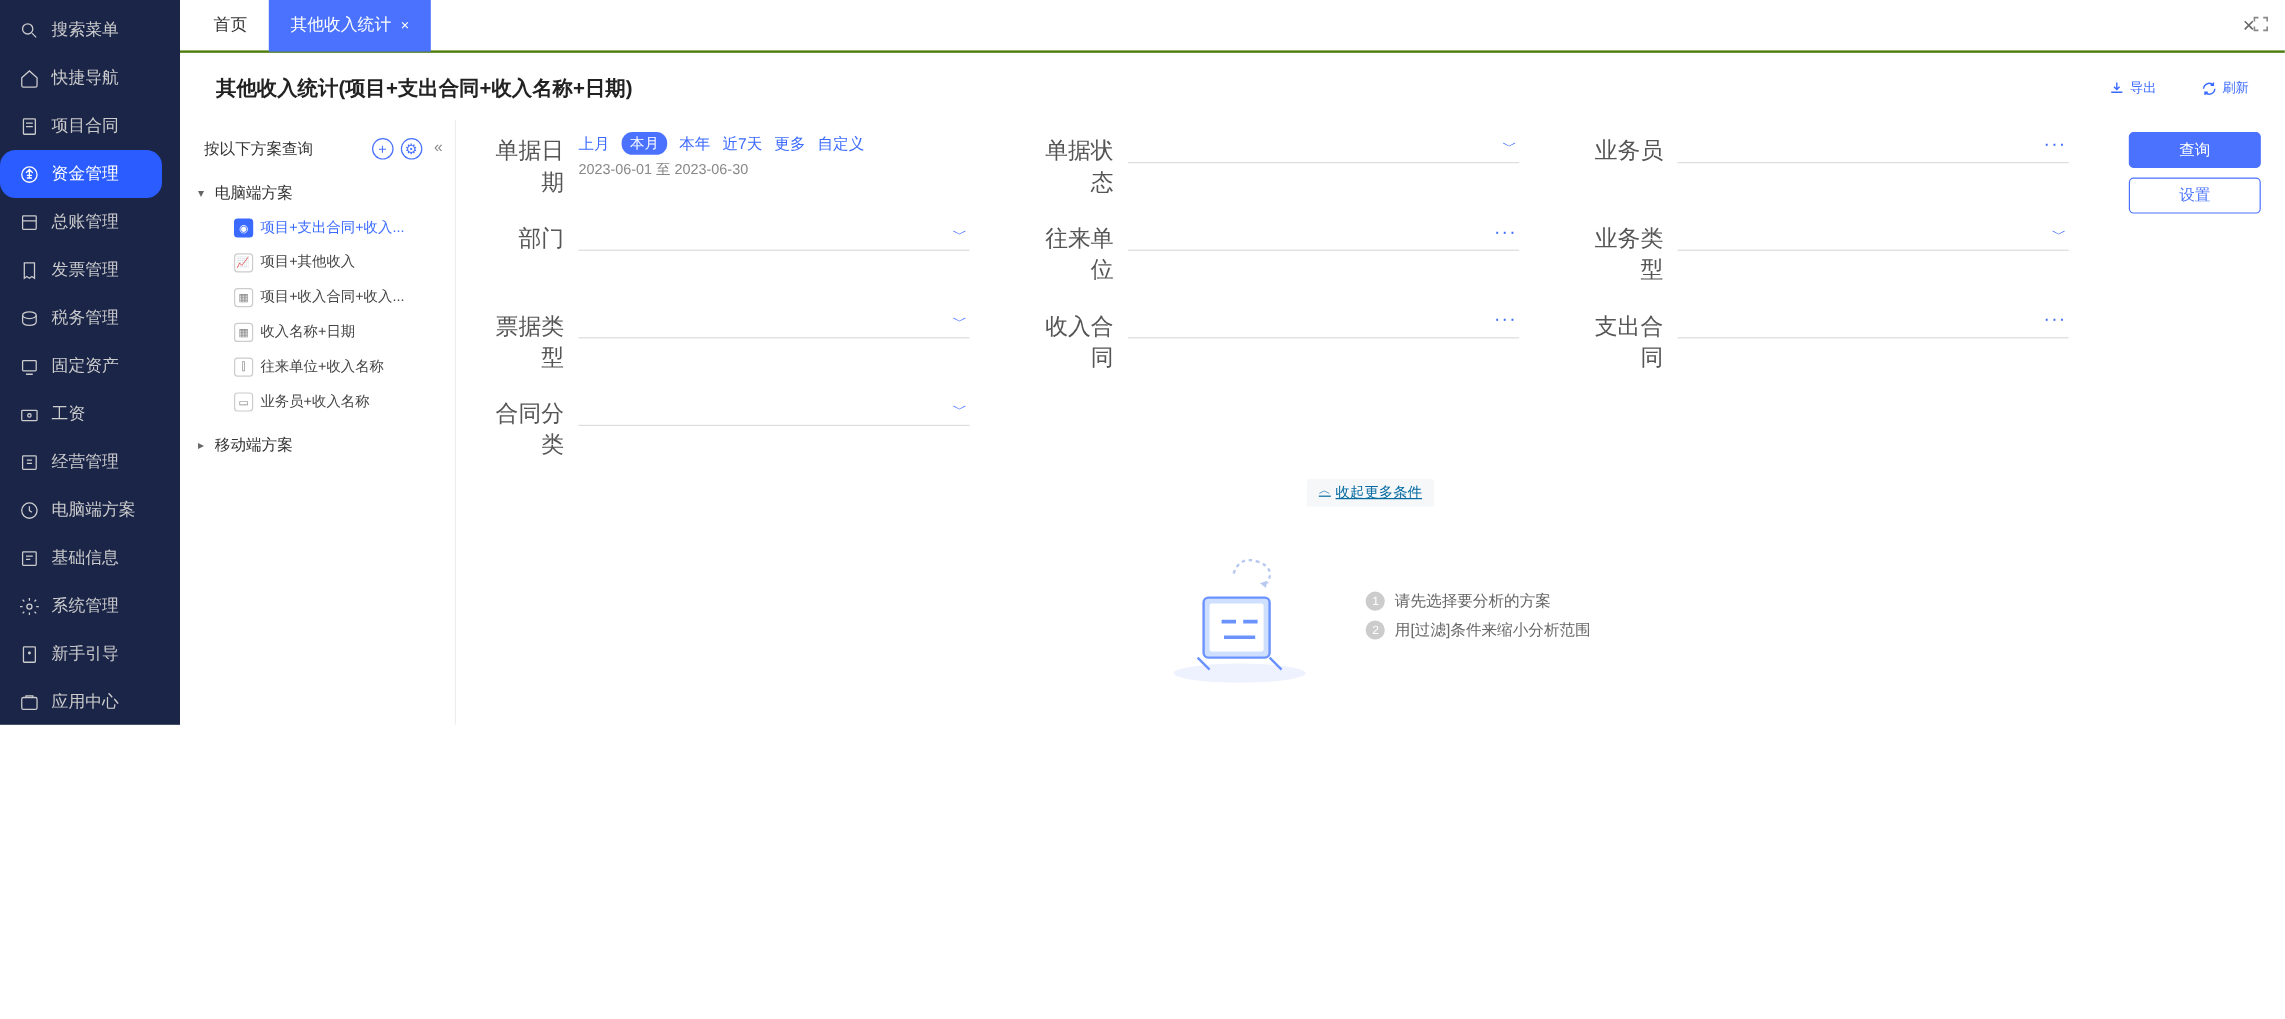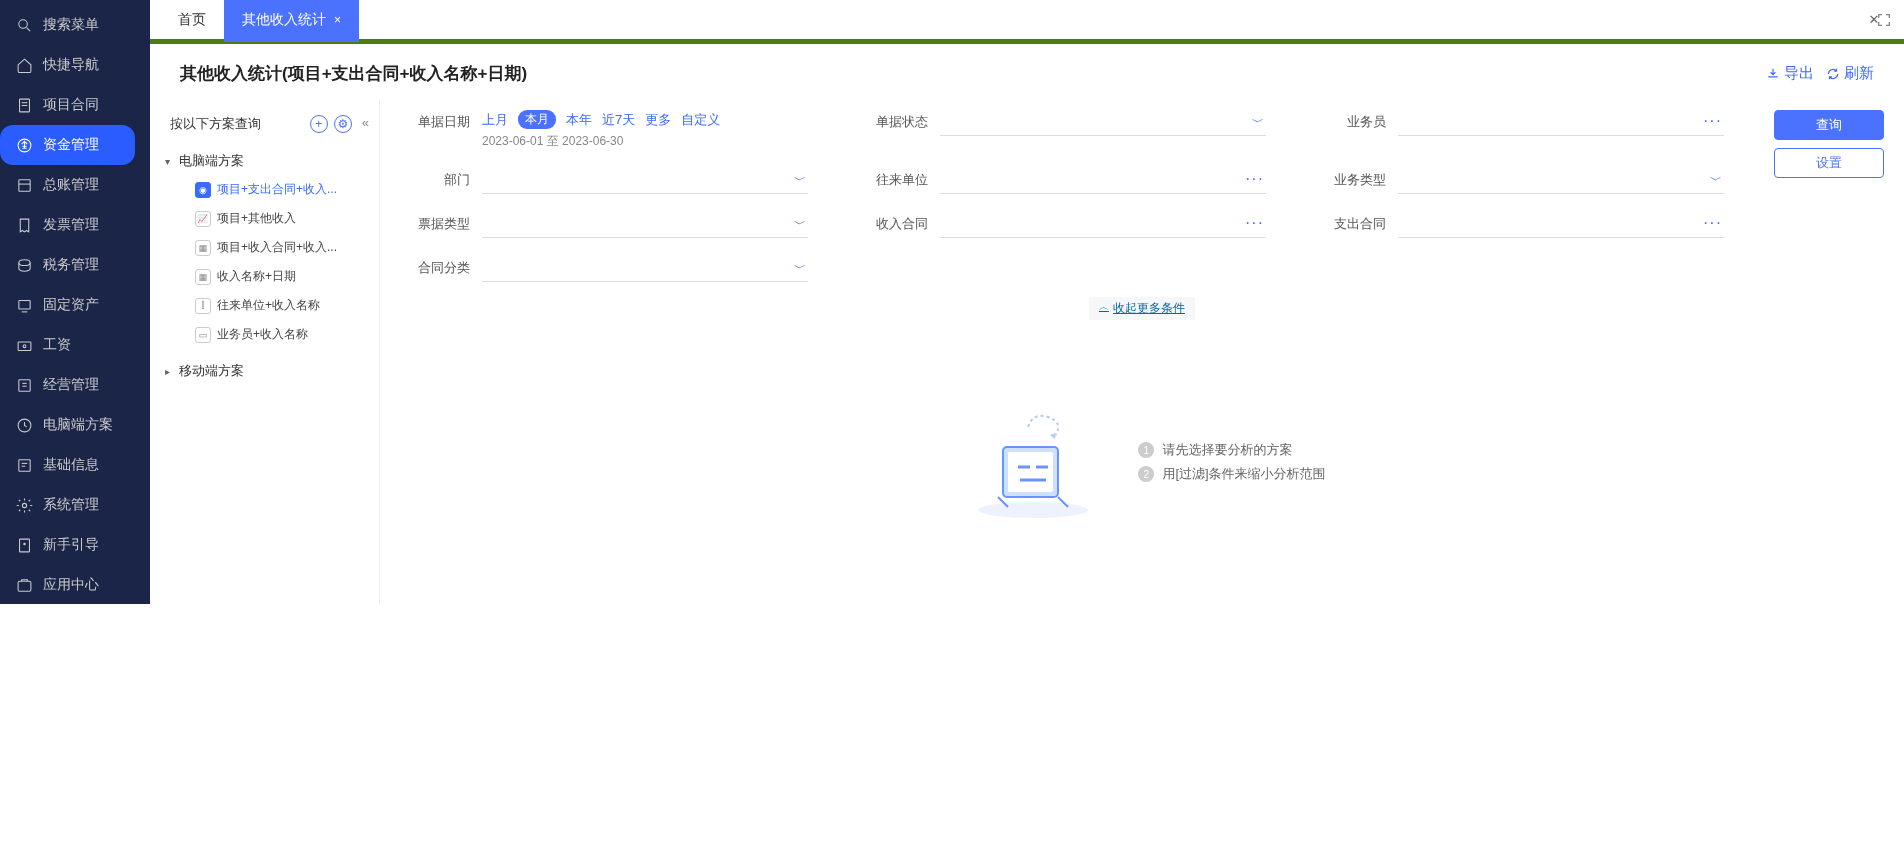--- a/index.html
+++ b/index.html
@@ -10,31 +10,31 @@
 .sidebar { width: 150px; background: #1a2548; color: #ccc; display: flex; flex-direction: column; padding-top: 5px; }
 .sidebar-item { display: flex; align-items: center; padding: 11px 15px; cursor: pointer; font-size: 14px; }
 .sidebar-item.active { background: #2b5cff; color: #fff; border-top-right-radius: 18px; border-bottom-right-radius: 18px; margin-right: 15px; border-radius: 13px; }
 .sidebar-item .icon { width: 18px; height: 18px; margin-right: 10px; display: inline-flex; align-items: center; justify-content: center; }
 .sidebar-item svg { width: 17px; height: 17px; fill: none; stroke: currentColor; stroke-width: 1.5; }
 
 
 .main { flex: 1; display: flex; flex-direction: column; background: #fff; }
 
 
-.tabs-bar { display: flex; align-items: center; height: 44px; border-bottom: 5px solid #4d7c0f; padding: 0 10px; position: relative; text-align: right; }
+.tabs-bar { display: flex; align-items: center; height: 44px; border-bottom: 2px solid #4d7c0f; padding: 0 10px; position: relative; text-align: right; }
 .tab { padding: 0 18px; height: 44px; display: flex; align-items: center; font-size: 14px; cursor: pointer; }
 .tab.active { background: #4a72ff; color: #fff; }
 .tab .close { margin-left: 8px; font-size: 12px; }
 .tabs-right { margin-left: auto; display: flex; align-items: center; gap: 15px; padding-right: 10px; }
 .icon-btn { width: 20px; height: 20px; display: inline-flex; align-items: center; justify-content: center; cursor: pointer; color: #666; }
 
 
 .page-header { display: flex; align-items: center; padding: 18px 30px 15px; }
 .page-title { font-size: 17px; font-weight: 600; color: #222; }
-.header-actions { margin-left: auto; display: flex; gap: 12px; font-size: 15px; }
+.header-actions { margin-left: auto; display: flex; gap: 37px; font-size: 11px; }
 .header-action { display: flex; align-items: center; gap: 4px; color: #3b6aff; cursor: pointer; }
 .header-action svg { width: 14px; height: 14px; stroke: #3b6aff; fill: none; stroke-width: 2; }
 
 
 .content { display: flex; flex: 1; overflow: hidden; }
 
 
 .scheme-panel { width: 230px; border-right: 1px solid #eee; padding: 10px 0 10px 15px; }
 .scheme-header { display: flex; align-items: center; font-size: 13px; color: #333; padding: 5px 10px 10px 5px; }
 .scheme-header-icons { margin-left: auto; display: flex; gap: 6px; }
@@ -45,21 +45,21 @@
 .tree-caret { width: 14px; font-size: 10px; color: #666; }
 .tree-item { display: flex; align-items: center; padding: 6px 0 6px 30px; font-size: 12px; color: #444; cursor: pointer; }
 .tree-item.active { color: #3b6aff; }
 .tree-item .ti-icon { width: 16px; height: 16px; margin-right: 6px; display: inline-flex; align-items: center; justify-content: center; border: 1px solid #ccc; border-radius: 3px; font-size: 9px; color: #888;}
 .tree-item.active .ti-icon { background: #3b6aff; border-color: #3b6aff; color: #fff; }
 
 
 .filters-wrap { flex: 1; display: flex; flex-direction: column; }
 .filters { padding: 10px 20px 5px; display: grid; grid-template-columns: repeat(3, 1fr) 110px; column-gap: 50px; row-gap: 18px; align-items: start; }
 .field { display: flex; align-items: flex-start; }
-.field-label { width: 70px; text-align: right; color: #555; font-size: 13px; padding-top: 3px; flex-shrink: 0; margin-right: 12px; }
+.field-label { width: 70px; text-align: right; color: #555; font-size: 19px; padding-top: 3px; flex-shrink: 0; margin-right: 12px; }
 .field-body { flex: 1; }
 .date-opts { display: flex; gap: 10px; font-size: 13px; color: #3b6aff; flex-wrap: wrap; align-items: center; }
 .date-opt { cursor: pointer; }
 .date-opt.sel { background: #4a72ff; color: #fff; padding: 1px 7px; border-radius: 9px; font-size: 12px;}
 .date-range { font-size: 12px; color: #888; margin-top: 4px; }
 .select-line { border-bottom: 1px solid #ddd; height: 26px; position: relative; cursor: pointer; }
 .select-caret { position: absolute; right: 2px; top: 4px; color: #3b6aff; font-size: 12px; }
 .select-dots { position: absolute; right: 2px; top: 2px; color: #3b6aff; font-size: 16px; letter-spacing: 1px; }
 .btn-col { display: flex; flex-direction: column; gap: 8px; }
 .btn { padding: 5px 18px; border-radius: 4px; font-size: 13px; cursor: pointer; text-align: center; }

